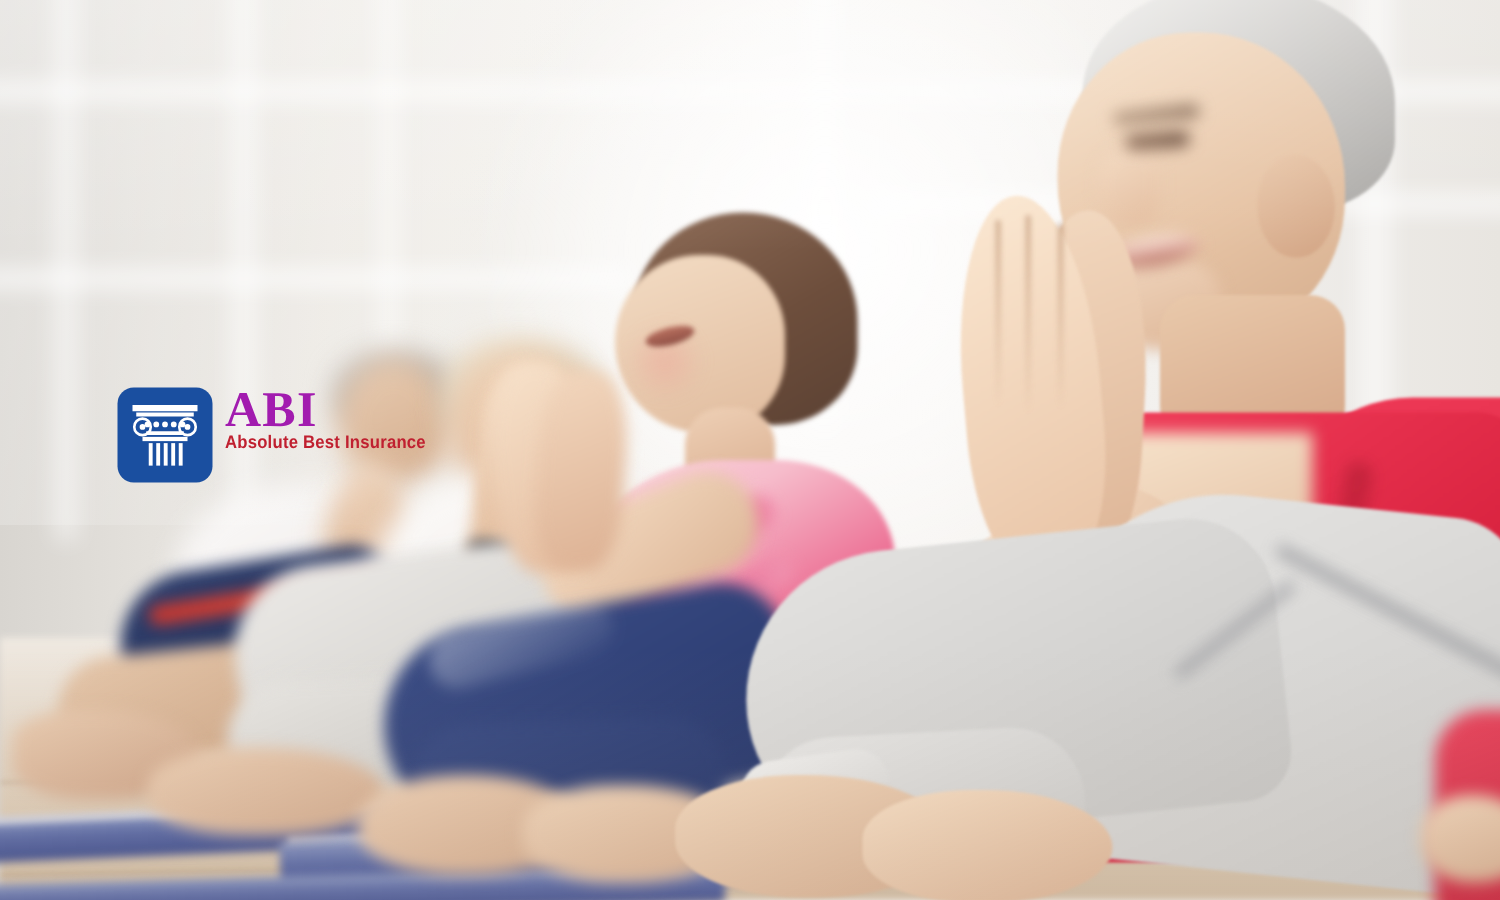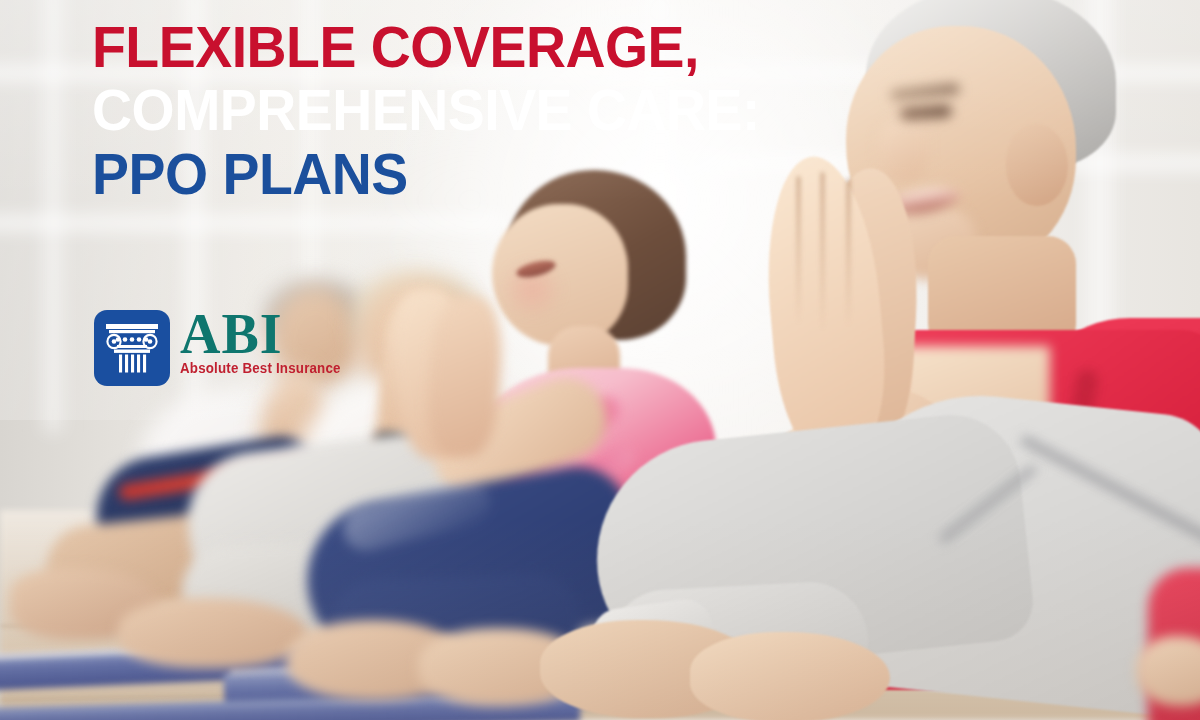--- a/index.html
+++ b/index.html
@@ -247,23 +247,23 @@
   .logo-mark{
     width:76px;height:76px;border-radius:13px;
     background:#1A4FA0;
     display:flex;align-items:center;justify-content:center;
     flex:0 0 auto;
   }
   .logo-text{margin-left:10px;display:flex;flex-direction:column;align-items:flex-start;}
   .logo-abi{
     font-family:"Liberation Serif", serif;
     font-weight:700;
-    font-size:56px;
+    font-size:40px;
     line-height:0.88;
-    color:#0f766e;
+    color:#a21caf;
     letter-spacing:1px;
     text-align:right;
   }
   .logo-tag{
     font-family:"Liberation Sans", sans-serif;
     font-weight:700;
     font-size:14.5px;
     line-height:1;
     color:#C02030;
     letter-spacing:0.2px;
@@ -368,25 +368,20 @@
     <div class="blob vsharp p4-foot"></div>
     <div class="blob vsharp p4-foot2"></div>
 
     <div class="blob p5-red"></div>
     <div class="blob p5-foot"></div>
 
     <div class="grade"></div>
     <div class="haze"></div>
   </div>
 
-  <div class="headline">
-    <span class="hl red">FLEXIBLE COVERAGE,</span>
-    <span class="hl white">COMPREHENSIVE CARE:</span>
-    <span class="hl blue">PPO PLANS</span>
-  </div>
 
   <div class="logo">
     <div class="logo-mark">
       <svg width="62" height="62" viewBox="0 0 62 62" aria-hidden="true">
 
         <rect x="5" y="7" width="52" height="5" fill="#ffffff"></rect>
         <rect x="8" y="13" width="46" height="3.2" fill="#ffffff"></rect>
 
         <circle cx="13" cy="24.5" r="6.6" fill="none" stroke="#ffffff" stroke-width="2.1"></circle>
         <circle cx="13" cy="24.5" r="2.3" fill="#ffffff"></circle>

